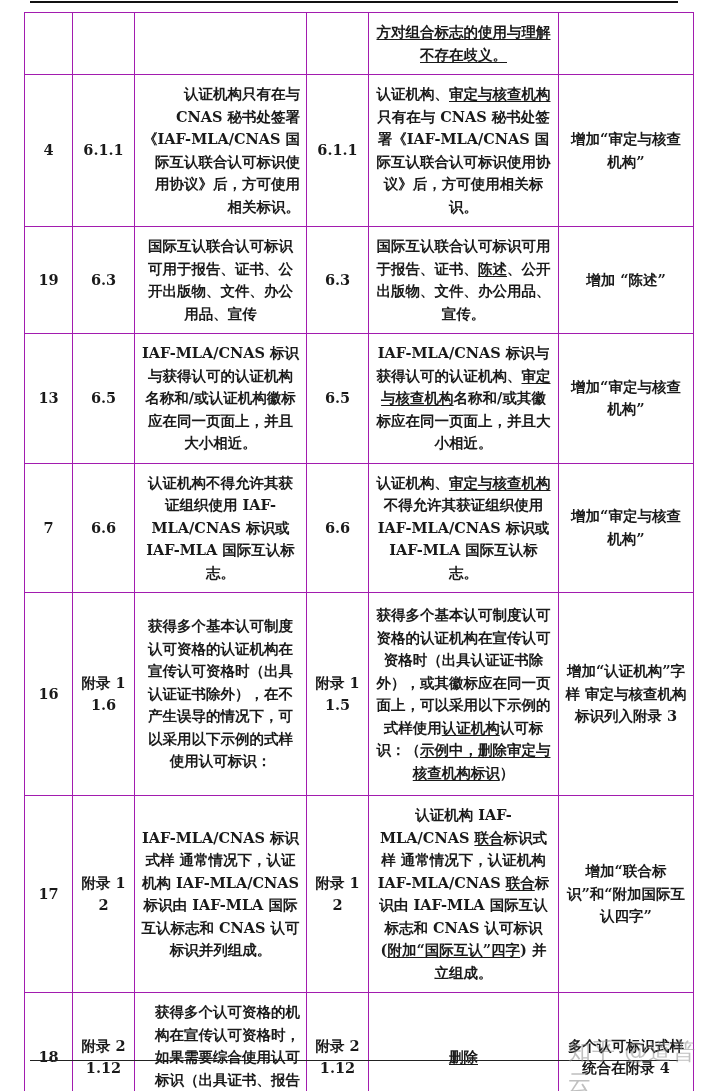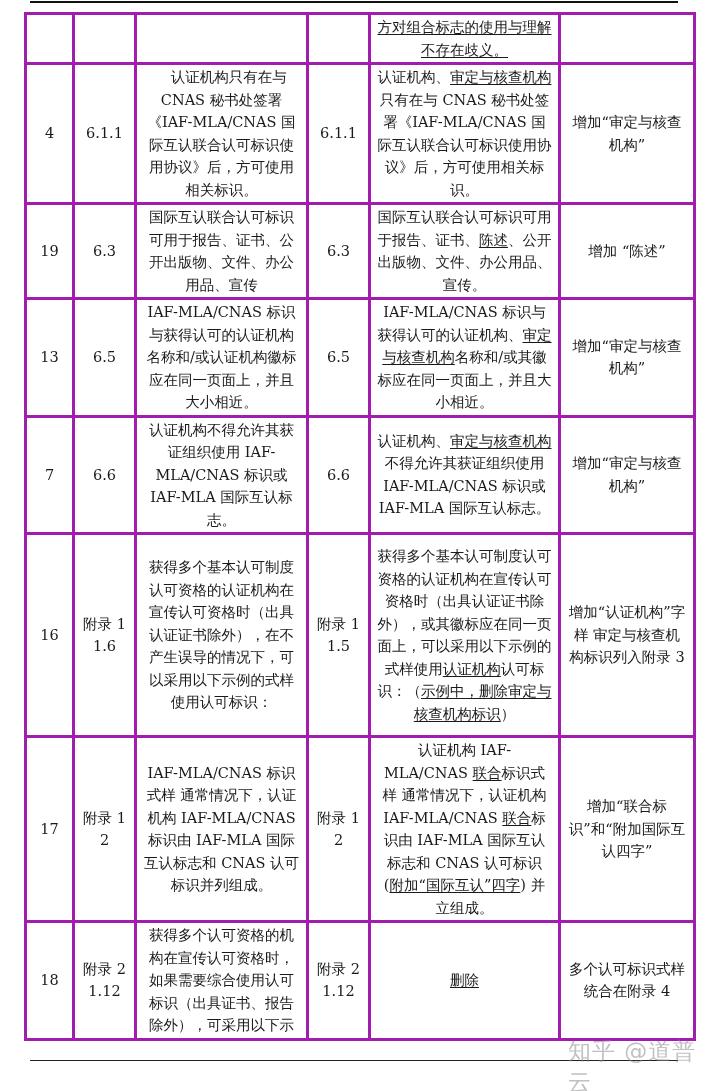--- a/index.html
+++ b/index.html
@@ -2,23 +2,23 @@
 <html><head>
 <meta charset="utf-8">
 <style>
   html, body { margin: 0; padding: 0; background: #ffffff; }
   body { width: 720px; height: 1091px; position: relative; overflow: hidden;
          font-family: "DejaVu Serif", "Liberation Serif", serif; color: #1a1a1a; }
   .top-rule { position: absolute; left: 30px; top: 1px; width: 648px; height: 0;
               border-top: 2px solid #111; }
   table.rev { position: absolute; left: 24px; top: 12px; width: 669px;
               border-collapse: collapse; table-layout: fixed; font-size: 14.5px; }
-  table.rev td { border: 3px solid #a21caf; padding: 1px 6px; text-align: center;
-                 vertical-align: middle; line-height: 22.5px; }
-  table.rev td.left { text-align: center; }
+  table.rev td { border: 1px solid #a21caf; padding: 8px 6px; text-align: center;
+                 vertical-align: middle; line-height: 22.5px; font-weight: bold; }
+  table.rev td.left { text-align: right; }
   .u { text-decoration: underline; text-underline-offset: 2px; }
   .indent { text-indent: 1em; }
   .footer-rule { position: absolute; left: 30px; top: 1060px; width: 648px; height: 0;
                  border-top: 1px solid #222; }
   .footer-text { position: absolute; left: 0; width: 700px; top: 1092px; text-align: center;
                  font-size: 12.5px; letter-spacing: 3px; }
   .watermark { position: absolute; left: 568px; top: 1036px; font-size: 23px;
                color: rgba(140,140,140,0.55); font-family: "DejaVu Sans", sans-serif;
                letter-spacing: 1px; }
 </style>

